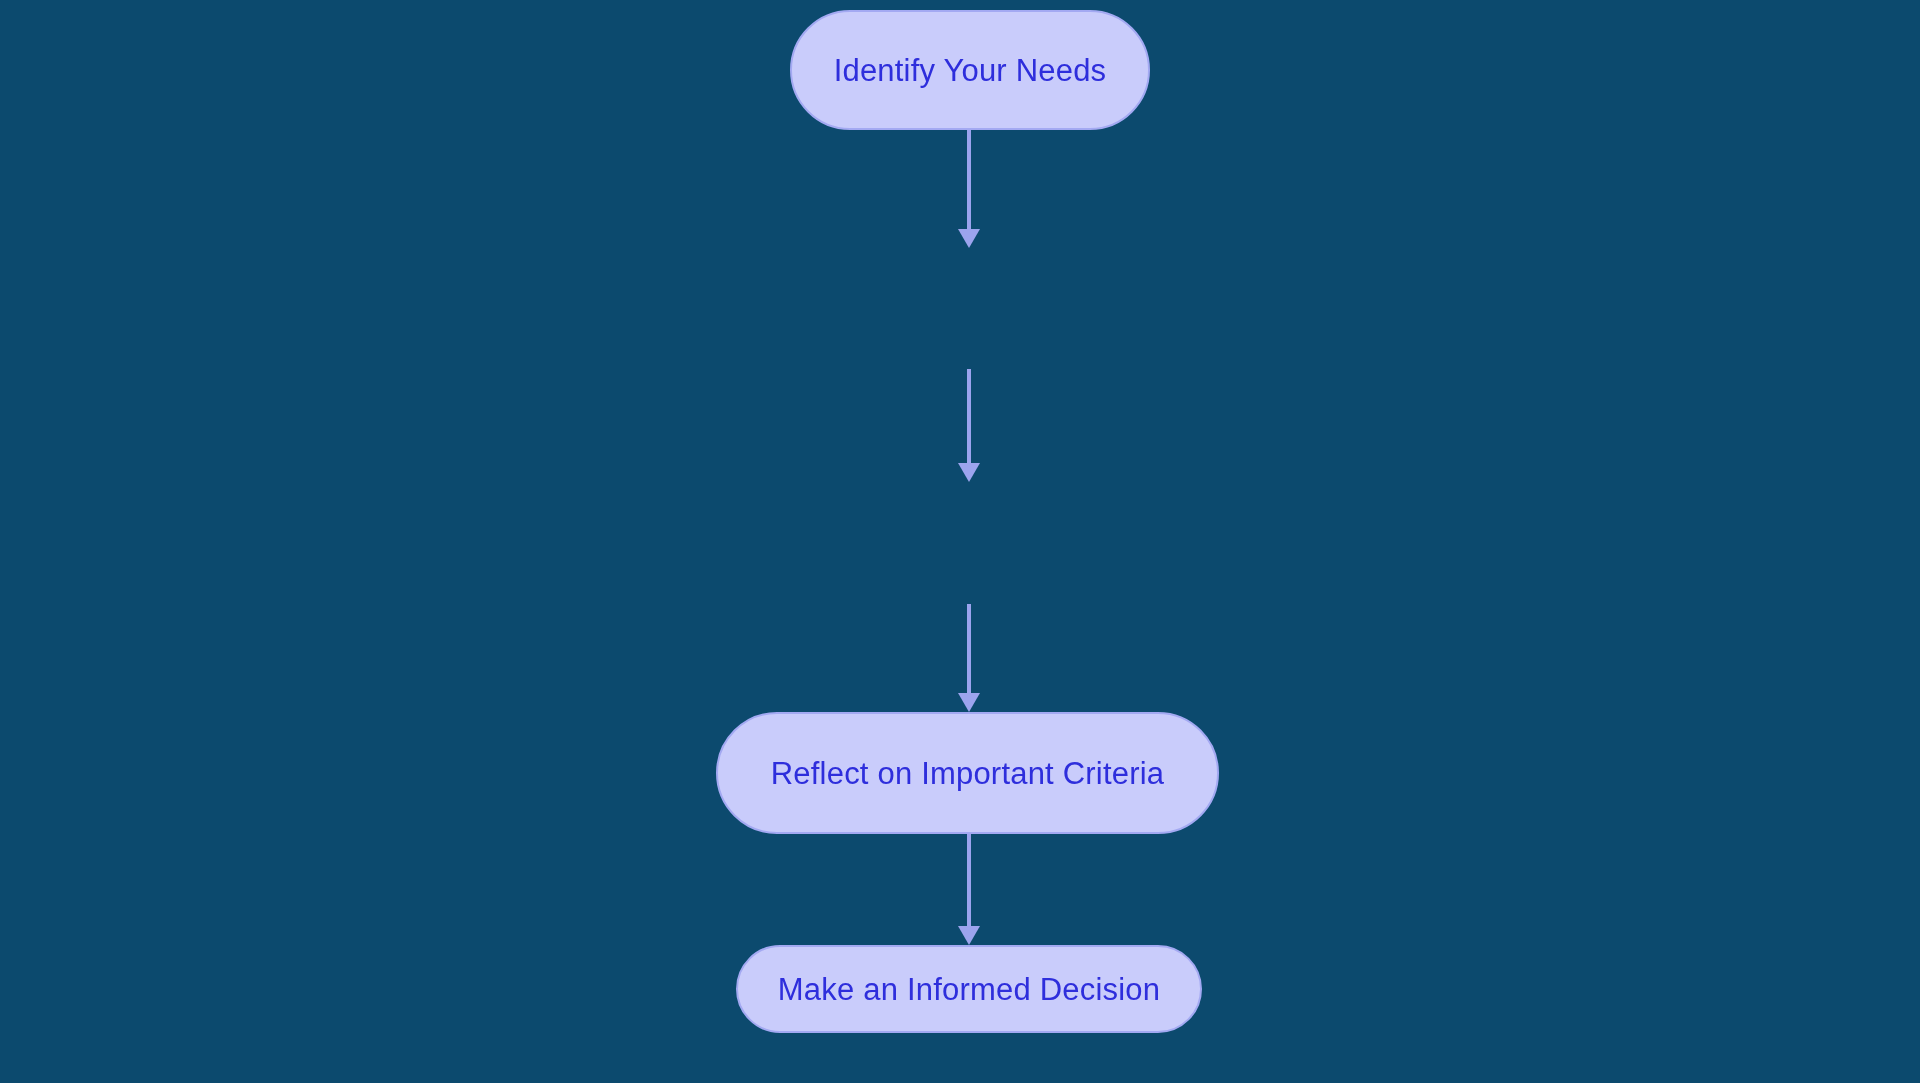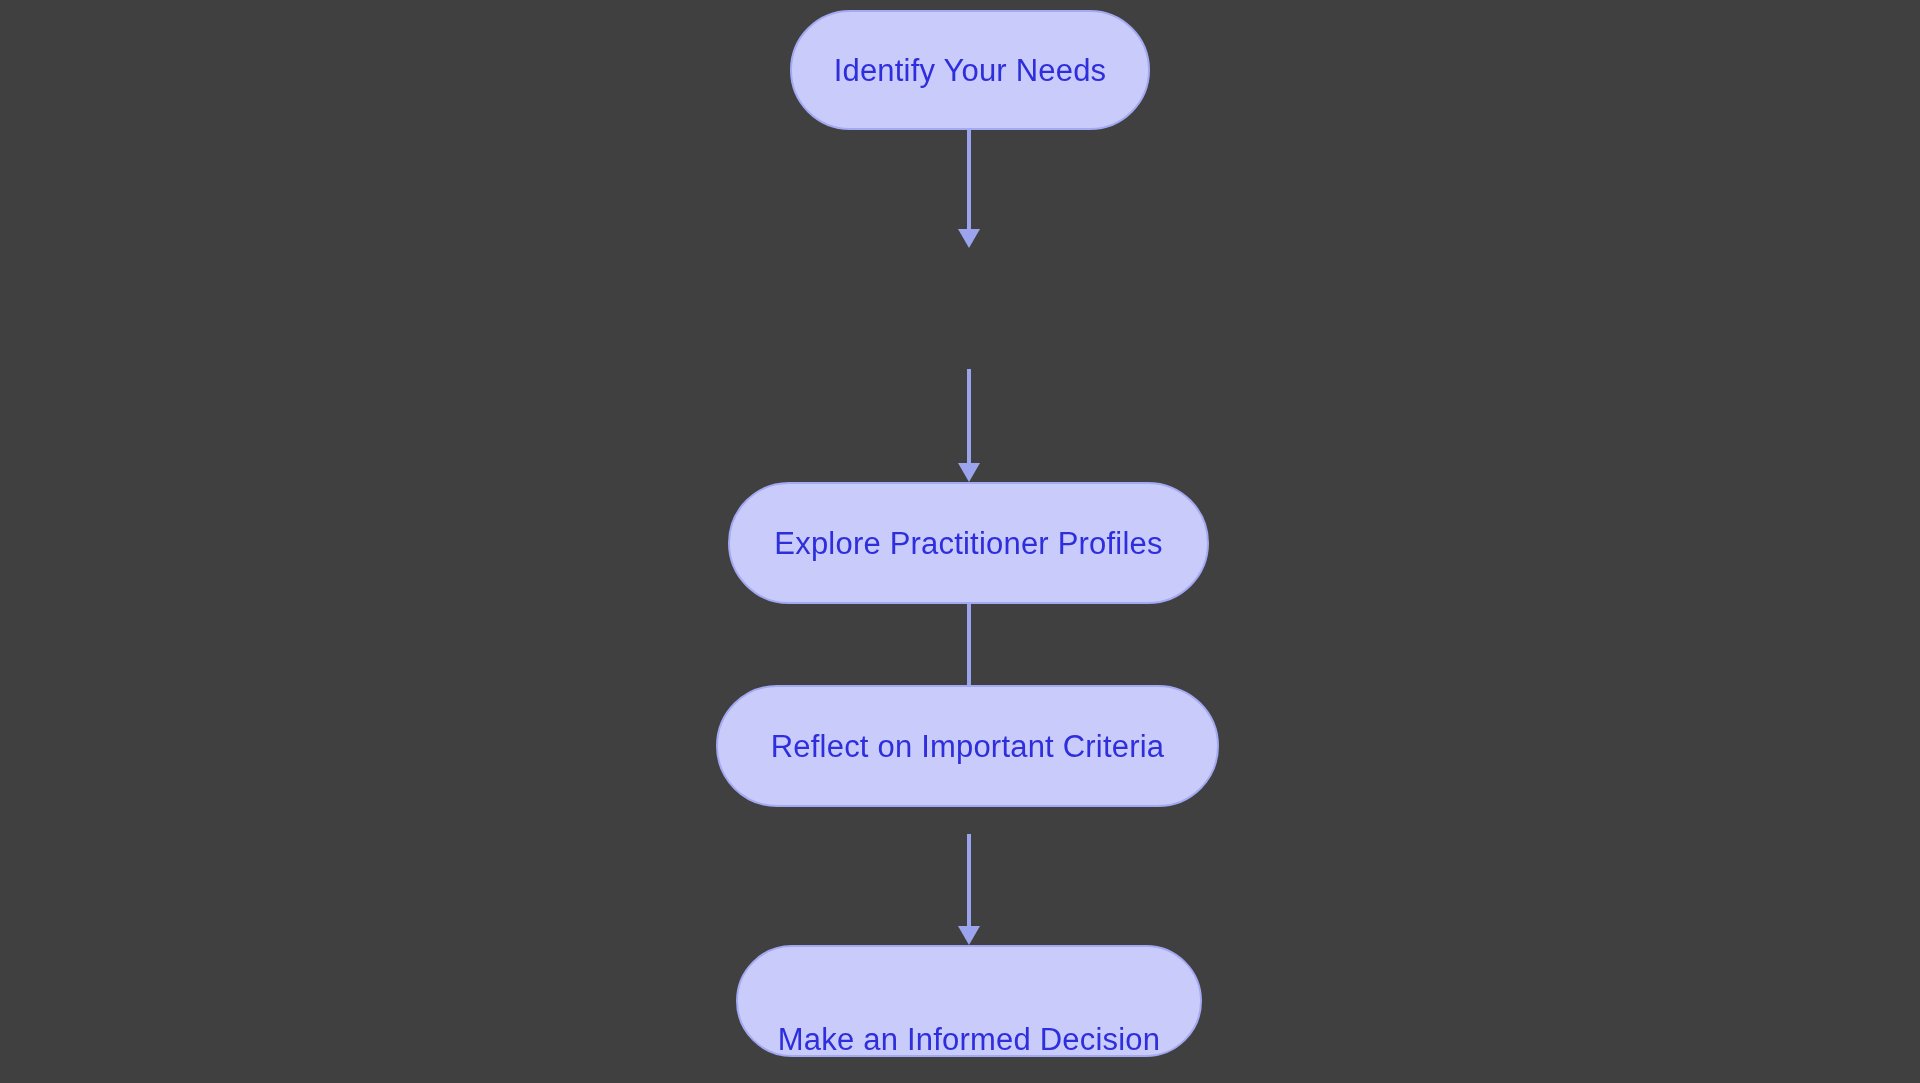--- a/index.html
+++ b/index.html
@@ -12,21 +12,21 @@
     width: 1920px;
     height: 1083px;
     overflow: hidden;
     font-family: "Liberation Sans", "DejaVu Sans", sans-serif;
   }
 
   #flow-canvas {
     position: relative;
     width: 1920px;
     height: 1083px;
-    background: #404040;
+    background: #0c4a6e;
     text-decoration: underline;
   }
 
   
   .node {
     position: absolute;
     box-sizing: border-box;
     display: flex;
     align-items: center;
     justify-content: center;
@@ -45,22 +45,22 @@
     color: #2e2edc;
     font-size: 31px;
     line-height: 1;
     white-space: nowrap;
   }
 
   
   .node-1 { left: 790px;  top: 10px;   width: 360px; height: 120px; }
   .node-2 { left: 776px;  top: 248px;  width: 388px; height: 121px; }
   .node-3 { left: 728px;  top: 482px;  width: 481px; height: 122px; }
-  .node-4 { left: 716px;  top: 685px;  width: 503px; height: 122px; }
-  .node-5 { left: 736px;  top: 945px;  width: 466px; height: 112px; align-items: flex-end; }
+  .node-4 { left: 716px;  top: 712px;  width: 503px; height: 122px; }
+  .node-5 { left: 736px;  top: 945px;  width: 466px; height: 88px; }
 
   
   #connector-layer {
     position: absolute;
     left: 0;
     top: 0;
     width: 1920px;
     height: 1083px;
     pointer-events: none;
   }
@@ -99,23 +99,20 @@
       <line class="connector-line" x1="969" y1="834" x2="969" y2="926"></line>
       <polygon class="connector-head" points="958,926 980,926 969,945"></polygon>
     </g>
   </svg>
 
   <div class="node node-1">
     <span class="node-label">Identify Your Needs</span>
   </div>
 
 
-  <div class="node node-3">
-    <span class="node-label">Explore Practitioner Profiles</span>
-  </div>
 
   <div class="node node-4">
     <span class="node-label">Reflect on Important Criteria</span>
   </div>
 
   <div class="node node-5">
     <span class="node-label">Make an Informed Decision</span>
   </div>
 
 </div>

